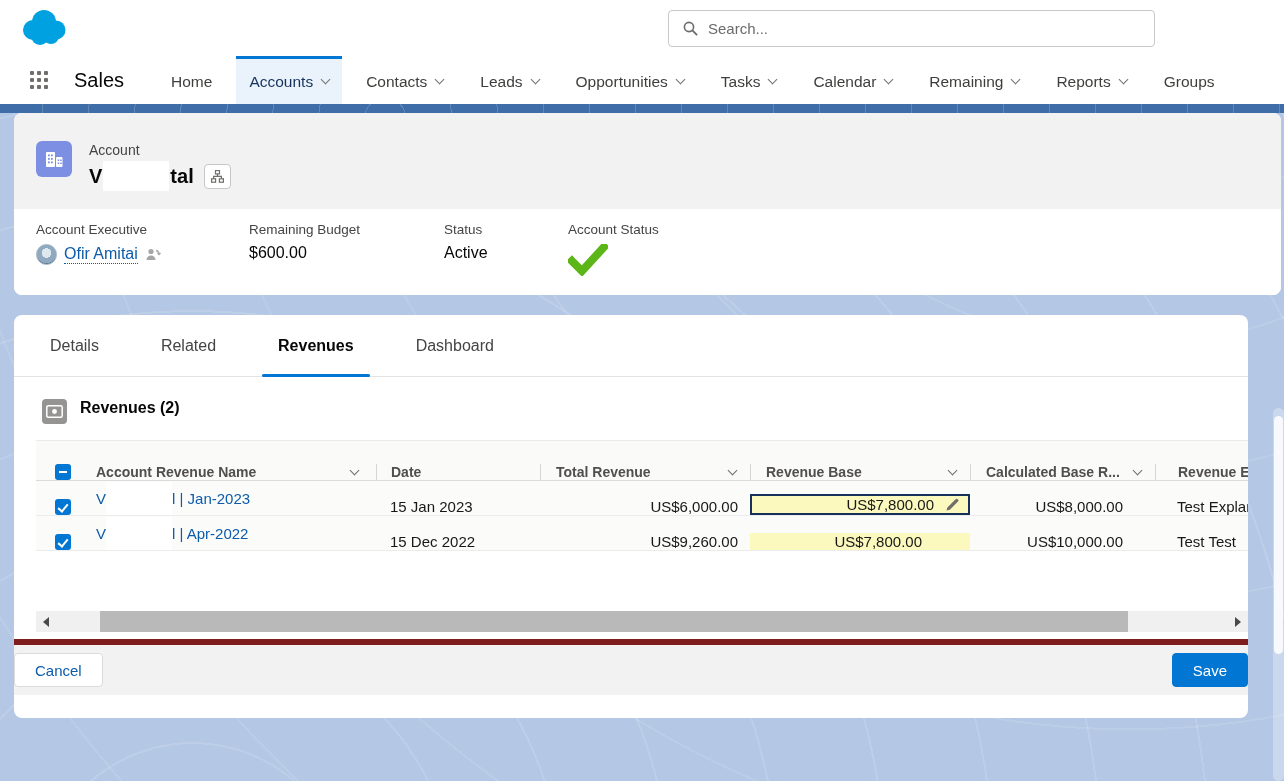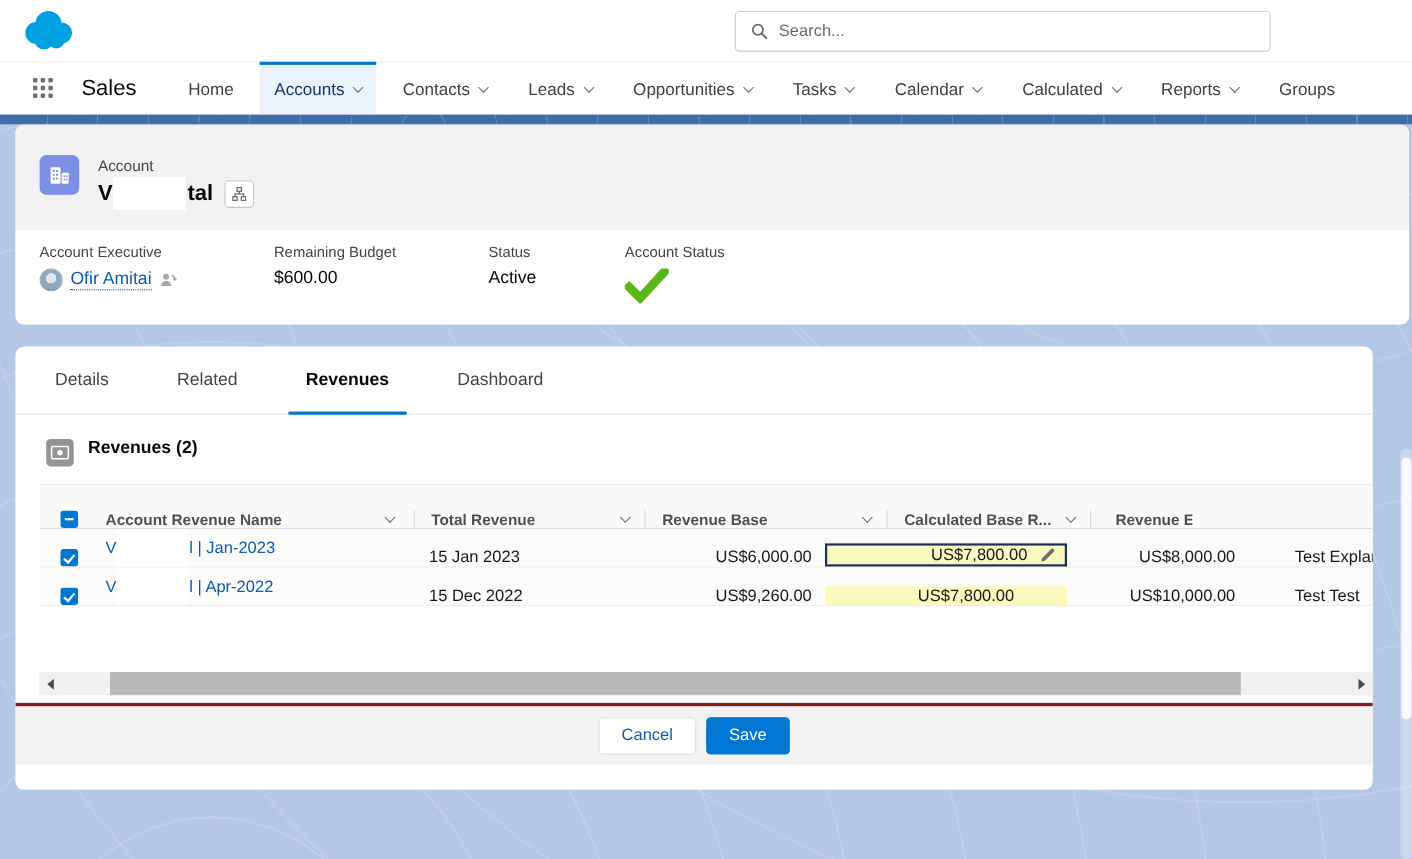--- a/index.html
+++ b/index.html
@@ -133,22 +133,22 @@
              display:flex; justify-content:space-between; }
   .sb-btn { width:20px; height:21px; display:flex; align-items:center; justify-content:center;
             background:#f0f0f0; cursor:pointer; }
   .tri-l { width:0; height:0; border-top:5px solid transparent; border-bottom:5px solid transparent;
            border-right:6px solid #4a4a4a; }
   .tri-r { width:0; height:0; border-top:5px solid transparent; border-bottom:5px solid transparent;
            border-left:6px solid #4a4a4a; }
   .sb-thumb { position:absolute; left:64px; top:0; width:1028px; height:21px; background:#b9b9b9; cursor:grab; }
 
   
-  .tfooter { margin-top:7px; height:56px; background:#f2f2f2; border-top:3px solid #7f1d1d;
-             display:flex; align-items:center; justify-content:center; gap:9px; }
+  .tfooter { margin-top:7px; height:56px; background:#f2f2f2; border-top:6px solid #7f1d1d;
+             display:flex; align-items:center; justify-content:space-between; gap:9px; }
   .btn { height:34px; border-radius:4px; font:15px "Liberation Sans",sans-serif; cursor:pointer; padding:0 20px; }
   .btn-cancel { background:#fff; border:1px solid #dddbda; color:#0b5cab; }
   .btn-save { background:#0176d3; border:1px solid #0176d3; color:#fff; }
 
   
   .vscroll { position:absolute; right:0; top:408px; width:11px; height:373px;
              background:rgba(255,255,255,.30); border-radius:6px; }
   .vthumb { position:absolute; right:1px; top:8px; width:9px; height:238px;
             background:rgba(255,255,255,.85); border-radius:5px; cursor:grab; }
 </style>
@@ -211,21 +211,21 @@
       </div>
       <div class="navtab">
         <span>Tasks</span>
         <span class="chev"></span>
       </div>
       <div class="navtab">
         <span>Calendar</span>
         <span class="chev"></span>
       </div>
       <div class="navtab">
-        <span>Calculated</span>
+        <span>Remaining</span>
         <span class="chev"></span>
       </div>
       <div class="navtab">
         <span>Reports</span>
         <span class="chev"></span>
       </div>
       <div class="navtab">
         <span>Groups</span>
       </div>
     </div>
@@ -323,20 +323,23 @@
     <div class="tbl">
 
       <div class="trow thead">
         <div class="tcell c-sel">
           <span class="cb minus"></span>
         </div>
         <div class="tcell c-name">
           <span>Account Revenue Name</span>
           <span class="sortchev"></span>
         </div>
+        <div class="tcell c-date">
+          <span>Date</span>
+        </div>
         <div class="tcell c-total">
           <span>Total Revenue</span>
           <span class="sortchev"></span>
         </div>
         <div class="tcell c-base">
           <span>Revenue Base</span>
           <span class="sortchev"></span>
         </div>
         <div class="tcell c-calc">
           <span>Calculated Base R...</span>

